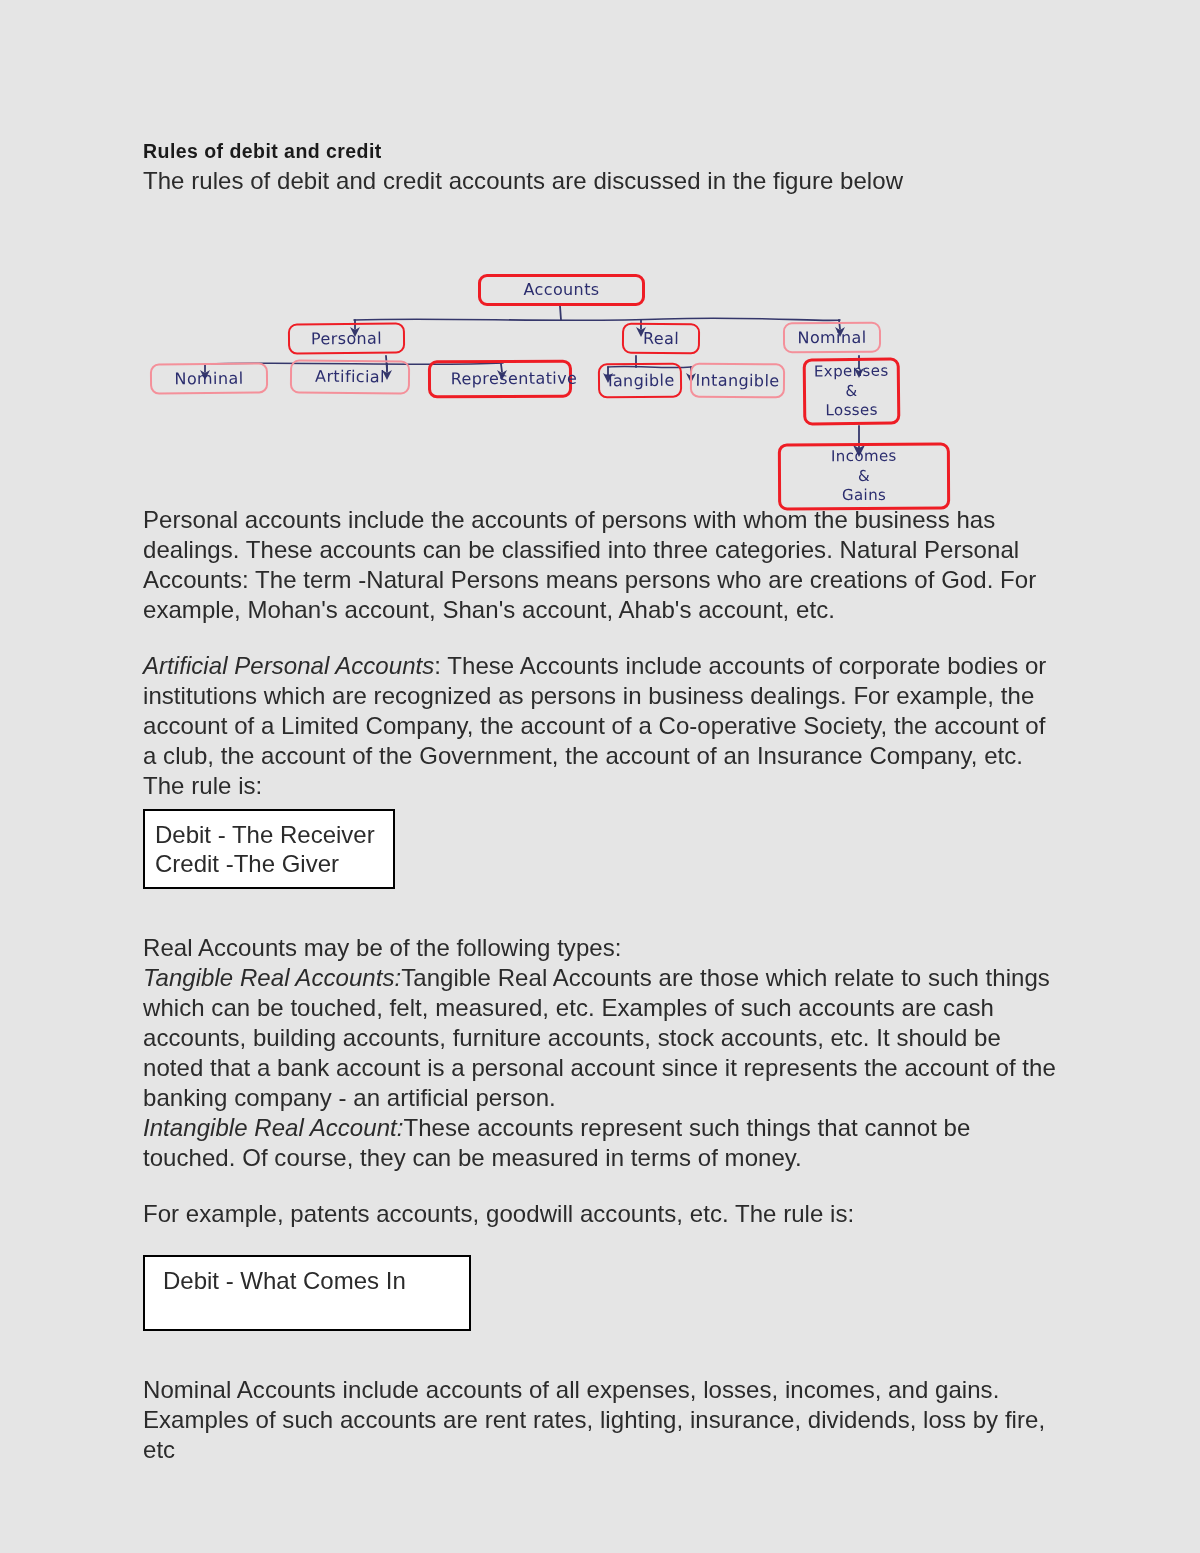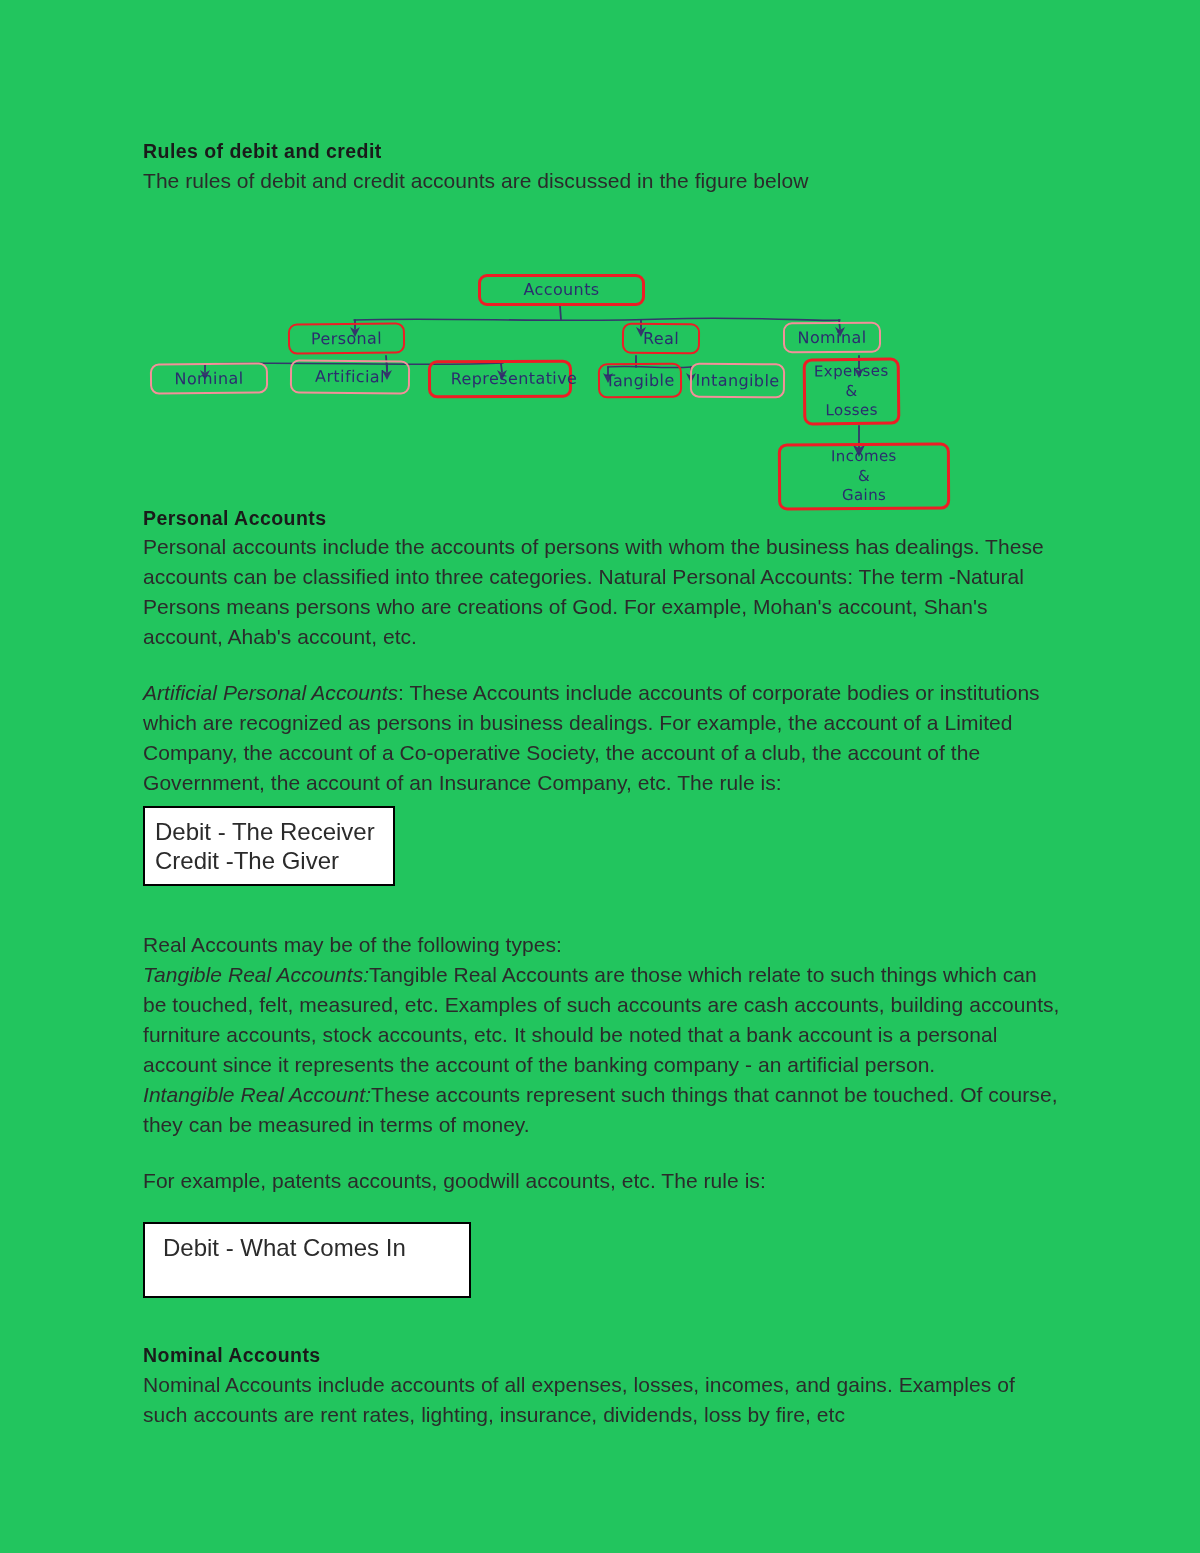--- a/index.html
+++ b/index.html
@@ -14,40 +14,40 @@
     font-family: "Liberation Sans", "DejaVu Sans", sans-serif;
     color: #231f20;
     position: relative;
     overflow: hidden;
   }
   .page {
     position: absolute;
     left: 0; top: 0;
     width: 1200px;
     height: 1553px;
-    background: #22c55e;
+    background: #e5e5e5;
   }
   .content {
     position: absolute;
     left: 143px;
     top: 138px;
     width: 920px;
   }
 
   h2.heading {
     font-size: 19.5px;
     font-weight: bold;
     letter-spacing: 0.45px;
     margin: 0;
     line-height: 1.42;
     color: #1a1a1a;
     font-stretch: condensed;
   }
   p.para {
-    font-size: 21px;
+    font-size: 24px;
     line-height: 30px;
     margin: 0;
     color: #2b2b2b;
     letter-spacing: 0.05px;
   }
   .em-it { font-style: italic; }
 
   .spacer-sm { height: 8px; }
   .spacer-md { height: 26px; }
   .spacer-lg { height: 44px; }
@@ -192,21 +192,20 @@
 
       <div class="node thick multi tilt3" style="left:635px; top:247px; width:172px; height:67px;">
         <span>Incomes</span>
         <span>&amp;</span>
         <span>Gains</span>
       </div>
     </div>
 
     <div class="spacer-lg"></div>
 
-    <h2 class="heading">Personal Accounts</h2>
     <p class="para">Personal accounts include the accounts of persons with whom the business has dealings. These accounts can be classified into three categories. Natural Personal Accounts: The term -Natural Persons means persons who are creations of God. For example, Mohan's account, Shan's account, Ahab's account, etc.</p>
 
     <div class="spacer-md"></div>
 
     <p class="para"><span class="em-it">Artificial Personal Accounts</span><span>: These Accounts include accounts of corporate bodies or institutions which are recognized as persons in business dealings. For example, the account of a Limited Company, the account of a Co-operative Society, the account of a club, the account of the Government, the account of an Insurance Company, etc. The rule is:</span></p>
 
     <div class="spacer-sm"></div>
 
     <div class="rule-box" id="rule-box-personal">
       <div class="rule-line">Debit - The Receiver</div>
@@ -224,17 +223,16 @@
     <p class="para">For example, patents accounts, goodwill accounts, etc. The rule is:</p>
 
     <div class="spacer-md"></div>
 
     <div class="rule-box" id="rule-box-real">
       <div class="rule-line">Debit - What Comes In</div>
     </div>
 
     <div class="spacer-lg"></div>
 
-    <h2 class="heading">Nominal Accounts</h2>
     <p class="para">Nominal Accounts include accounts of all expenses, losses, incomes, and gains. Examples of such accounts are rent rates, lighting, insurance, dividends, loss by fire, etc</p>
 
   </div>
 </div>
 
 </body></html>

